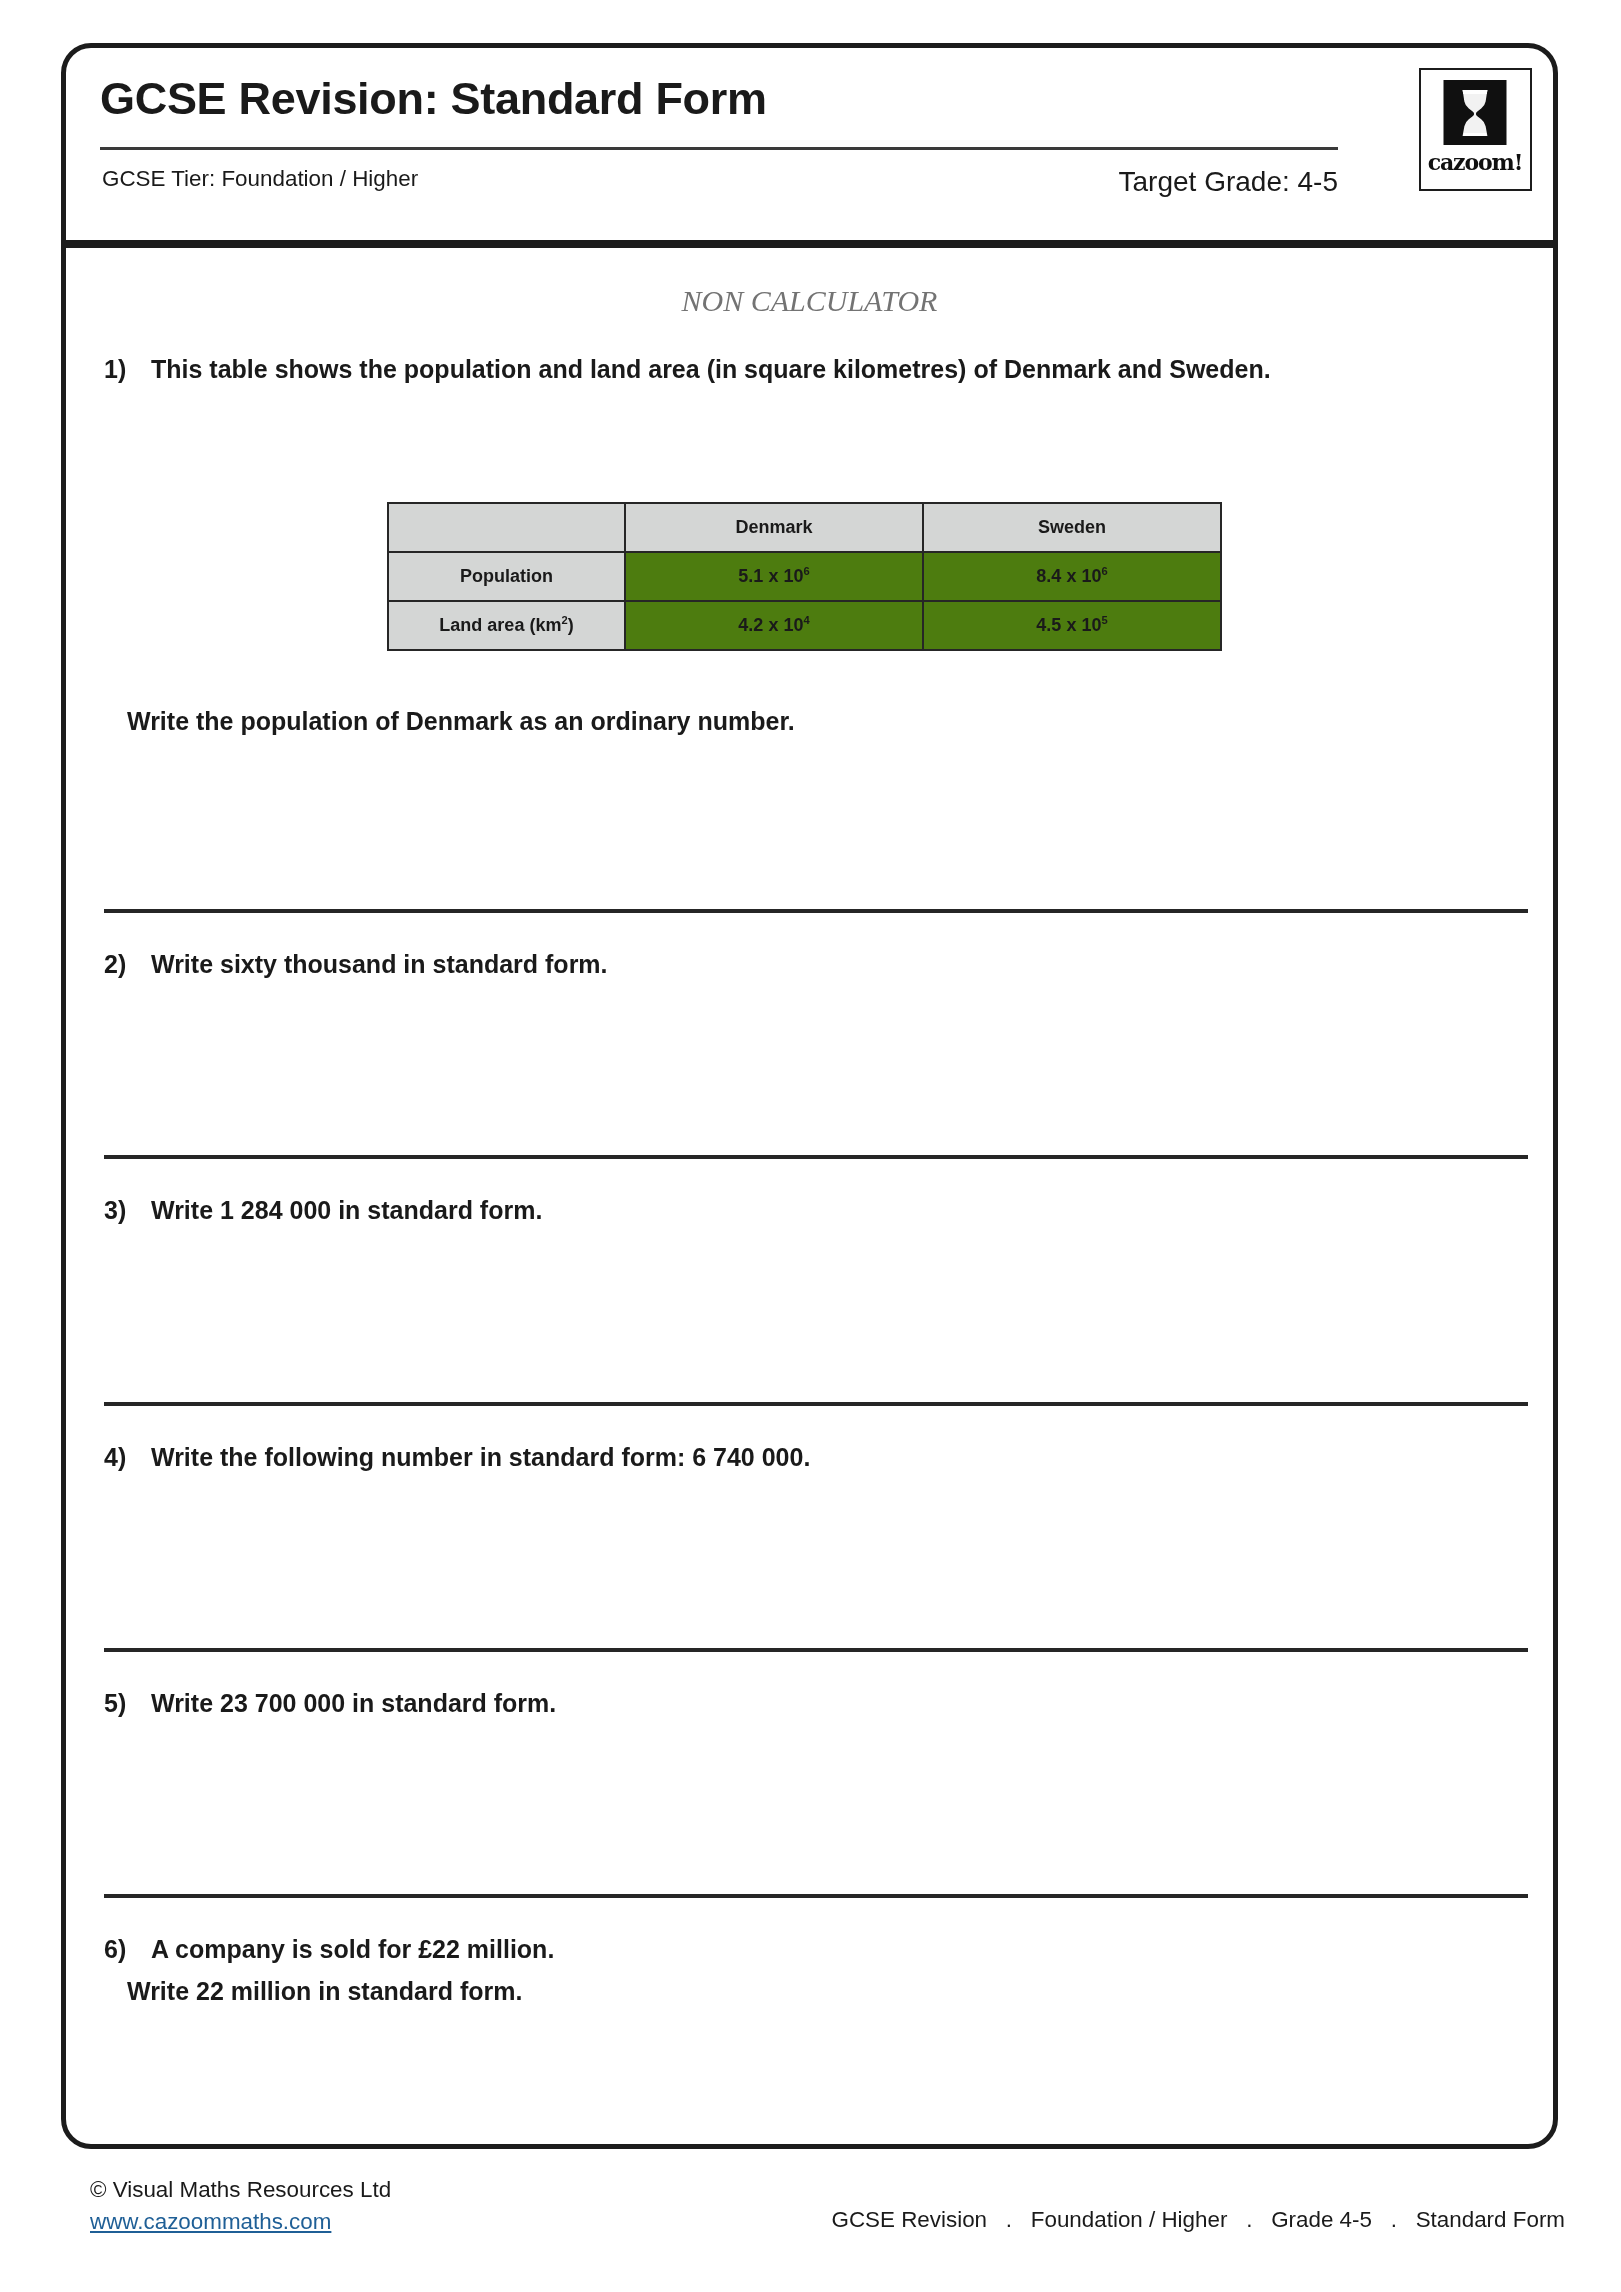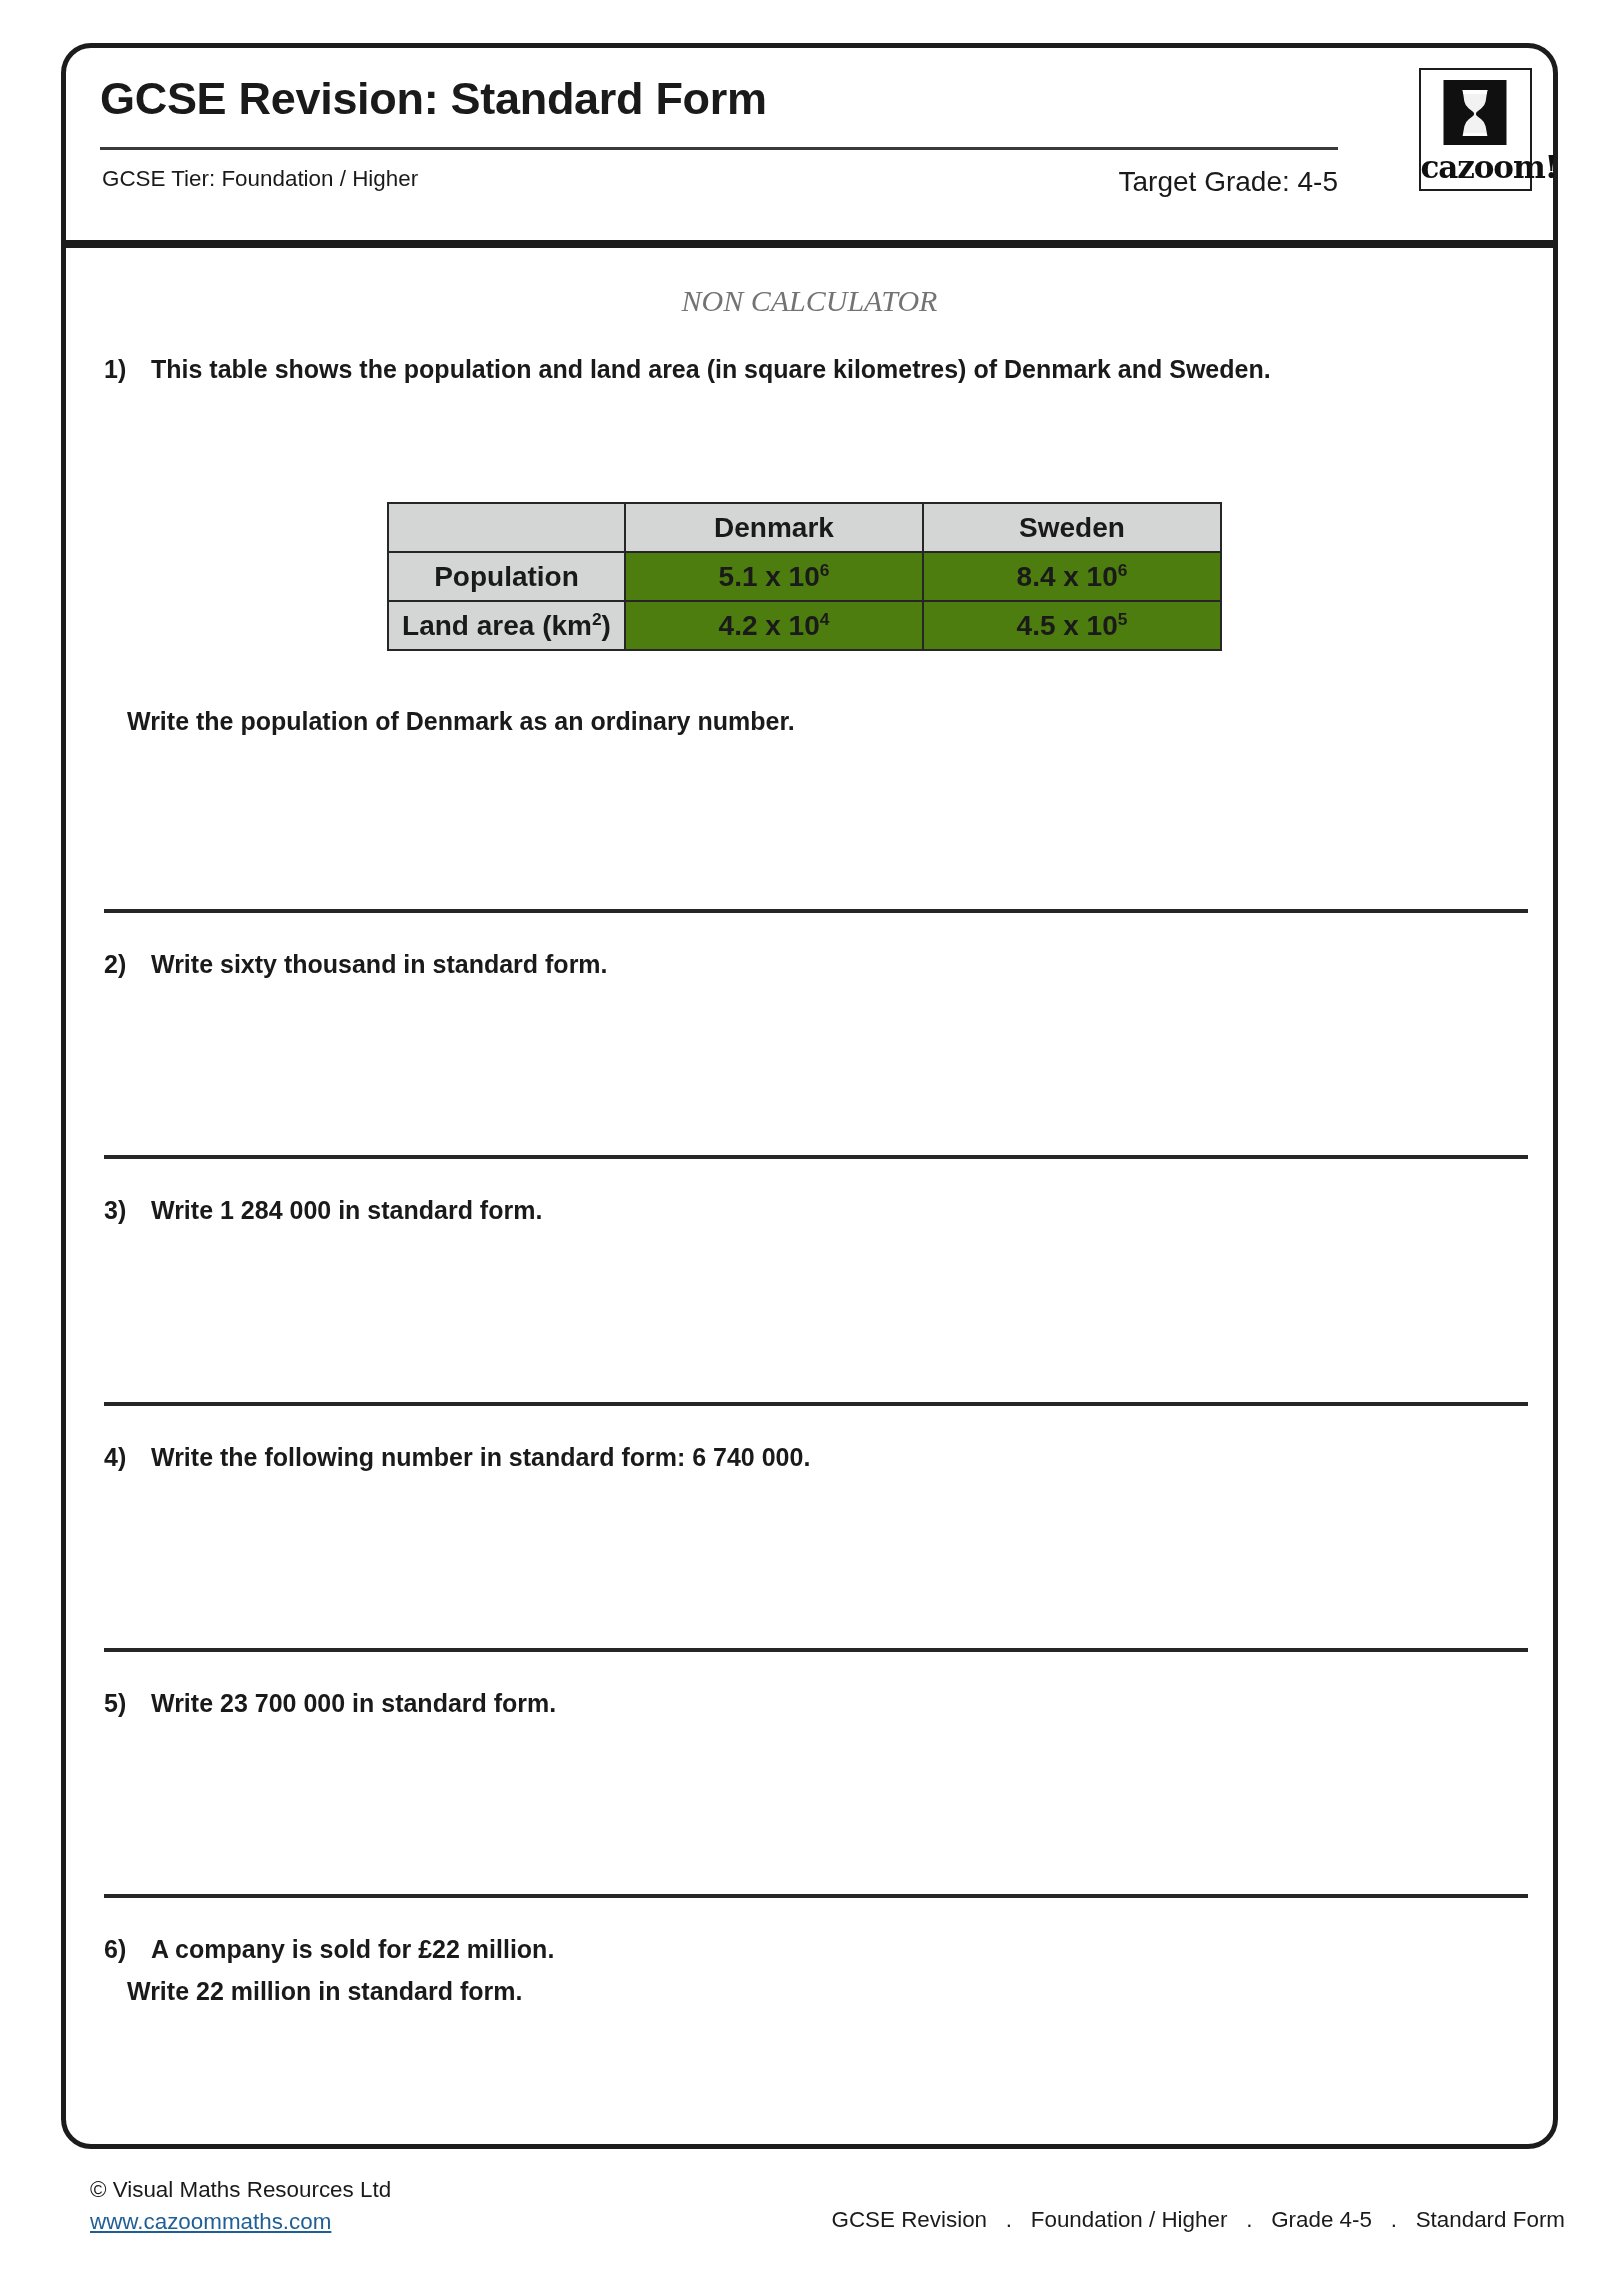--- a/index.html
+++ b/index.html
@@ -98,21 +98,21 @@
   }
   .logo-mark svg { display: block; }
   .logo-word {
     position: absolute;
     left: 0;
     right: 0;
     top: 79px;
     text-align: center;
     font-family: "DejaVu Serif", serif;
     font-weight: bold;
-    font-size: 31px;
+    font-size: 22px;
     letter-spacing: -1.1px;
     color: #101010;
   }
 
   
   .body-area {
     position: absolute;
     left: 0;
     top: 200px;
     right: 0;
@@ -176,21 +176,21 @@
     border-collapse: collapse;
     font-size: 24px;
     font-weight: bold;
   }
   .data-table td, .data-table th {
     border: 2.7px solid #262626;
     padding: 0;
     height: 47px;
     text-align: center;
     font-weight: bold;
-    font-size: 28px;
+    font-size: 18px;
   }
   .data-table .corner { width: 235px; background: #d4d6d5; }
   .data-table .colhead { width: 296px; background: #d4d6d5; }
   .data-table .rowhead { background: #d4d6d5; }
   .data-table .val { background: #4d7c0f; }
   sup { font-size: 0.62em; vertical-align: super; line-height: 0; }
 
   
   .footer-left {
     position: absolute;

